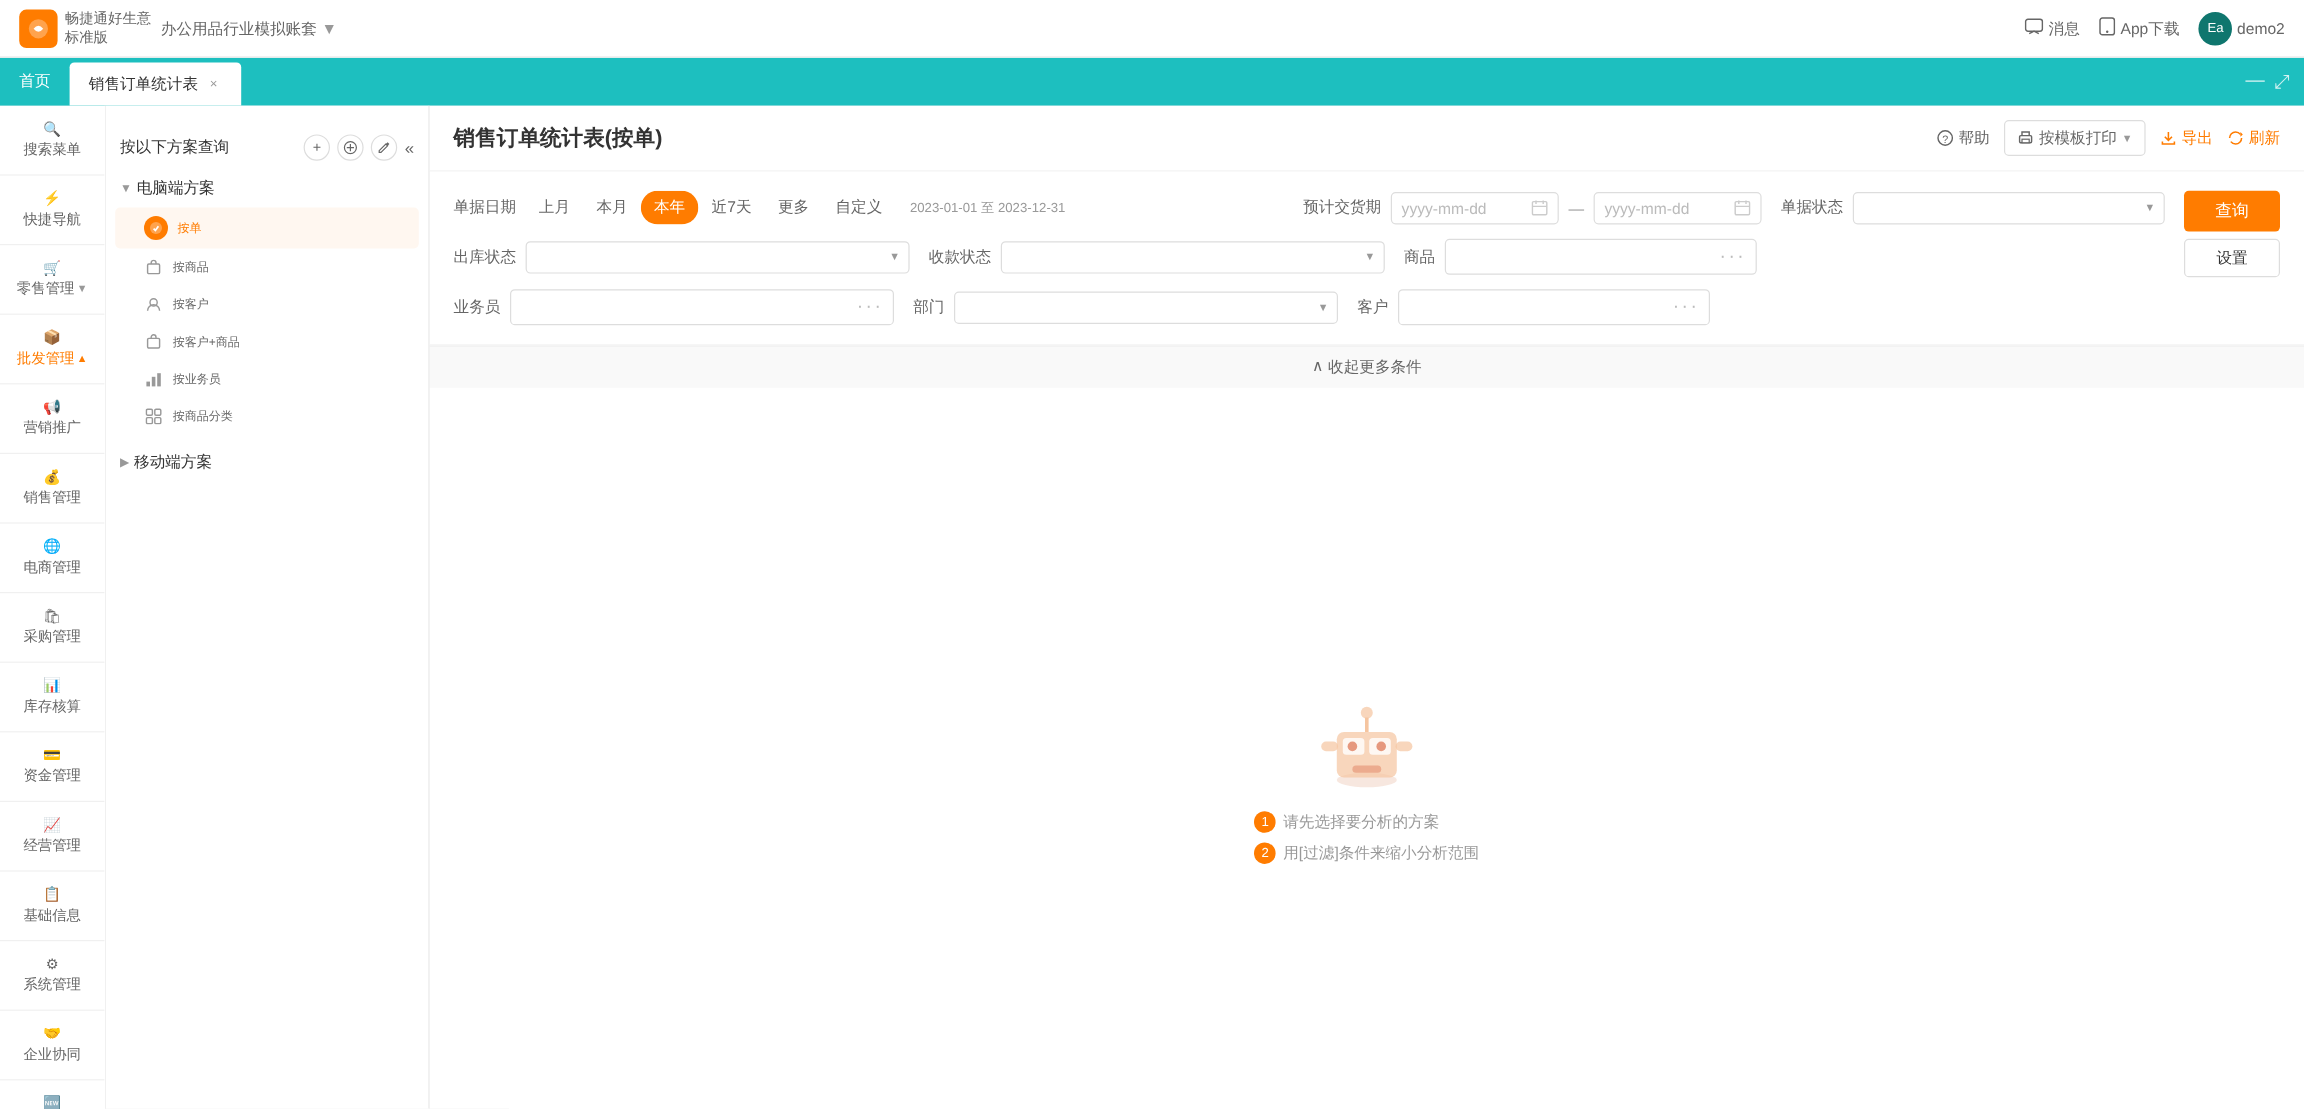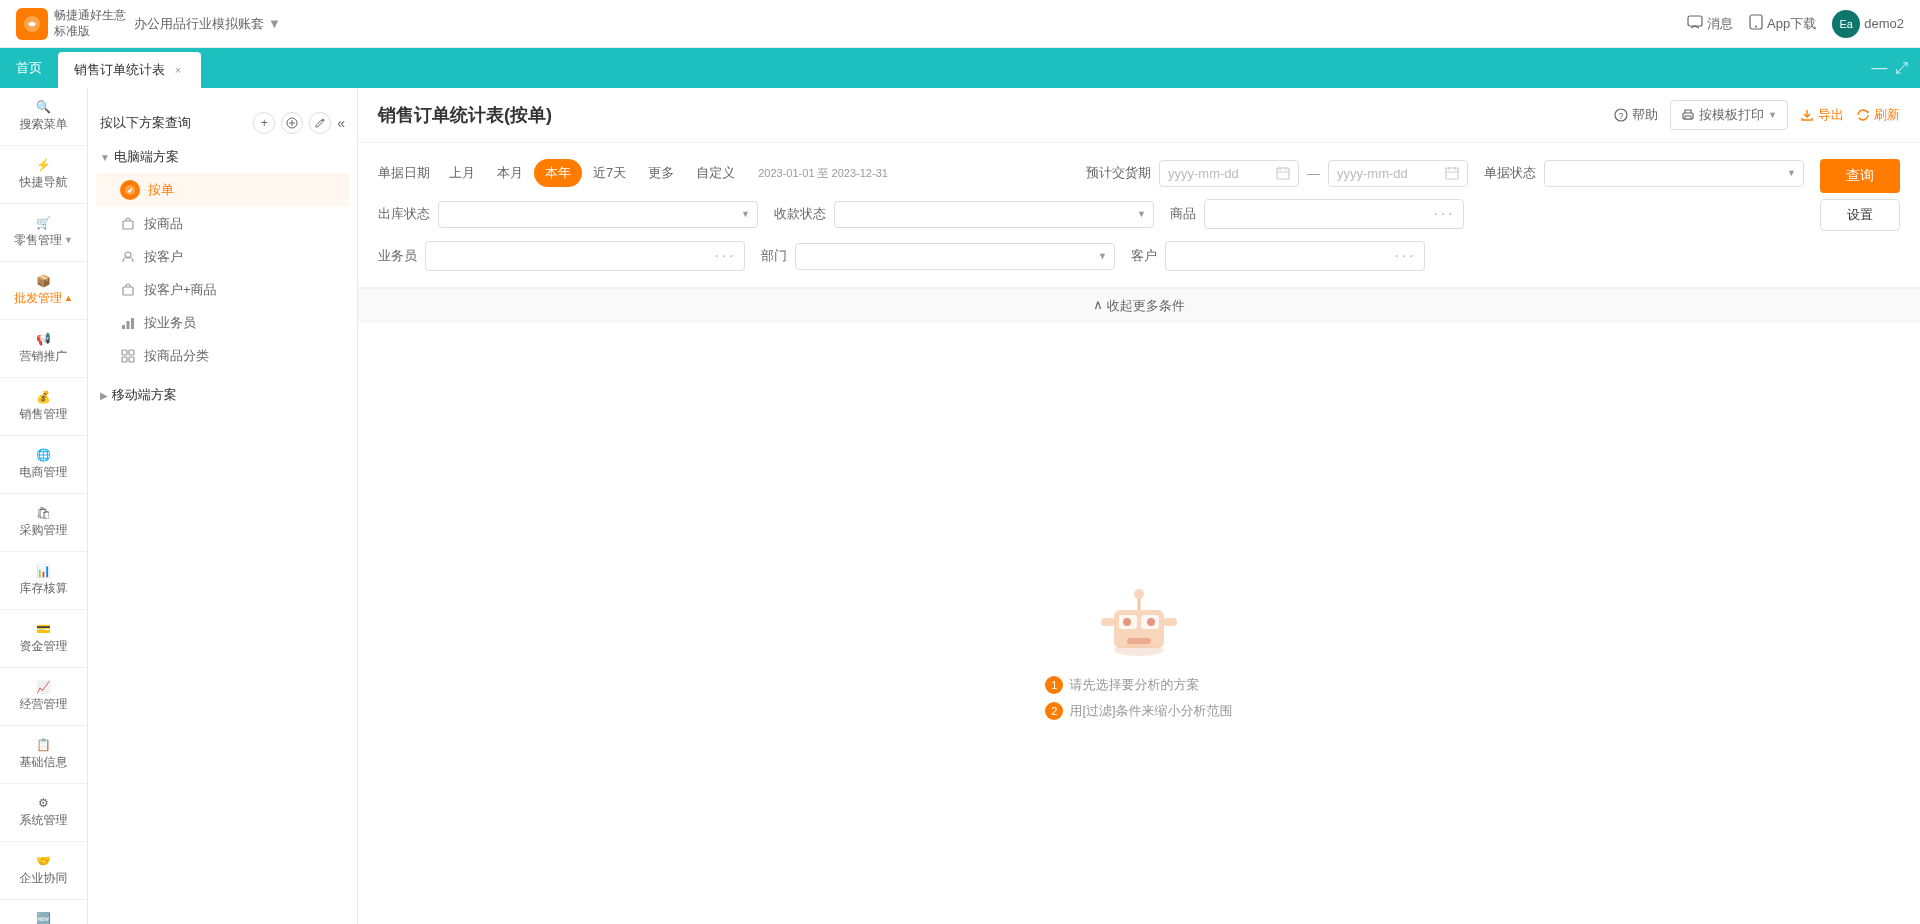--- a/index.html
+++ b/index.html
@@ -48,21 +48,21 @@
     
     .left-panel { width: 270px; background: #fff; border-right: 1px solid #e8e8e8; padding: 12px 0; overflow-y: auto; }
     .left-panel-header { display: flex; align-items: center; justify-content: space-between; padding: 0 12px 8px; margin-top: 12px; }
     .left-panel-title { font-size: 13px; color: #333; }
     .left-panel-icons { display: flex; gap: 6px; align-items: center; }
     .icon-btn { width: 22px; height: 22px; border-radius: 50%; display: flex; align-items: center; justify-content: center; cursor: pointer; font-size: 12px; color: #666; border: 1px solid #ddd; }
     .collapse-btn { cursor: pointer; color: #666; font-size: 14px; }
 
     .scheme-group { padding: 0 8px; }
     .scheme-group-header { display: flex; align-items: center; gap: 4px; padding: 6px 4px; cursor: pointer; color: #333; font-size: 13px; }
-    .scheme-item { display: flex; align-items: center; gap: 8px; padding: 7px 8px 7px 24px; cursor: pointer; color: #666; font-size: 13px; border-radius: 4px; margin: 1px 0; }
+    .scheme-item { display: flex; align-items: center; gap: 8px; padding: 7px 8px 7px 24px; cursor: pointer; color: #666; font-size: 10px; border-radius: 4px; margin: 1px 0; }
     .scheme-item.active { background: #fff7f0; color: #ff7c00; }
     .scheme-item-icon { width: 16px; height: 16px; display: flex; align-items: center; justify-content: center; font-size: 12px; }
     .active-badge { background: #ff7c00; color: #fff; border-radius: 50%; width: 20px; height: 20px; display: flex; align-items: center; justify-content: center; font-size: 11px; }
 
     
     .right-panel { flex: 1; display: flex; flex-direction: column; overflow: hidden; }
 
     
     .page-header { display: flex; align-items: center; justify-content: space-between; padding: 12px 20px; background: #fff; border-bottom: 1px solid #f0f0f0; }
     .page-title { font-size: 18px; font-weight: bold; color: #333; }

